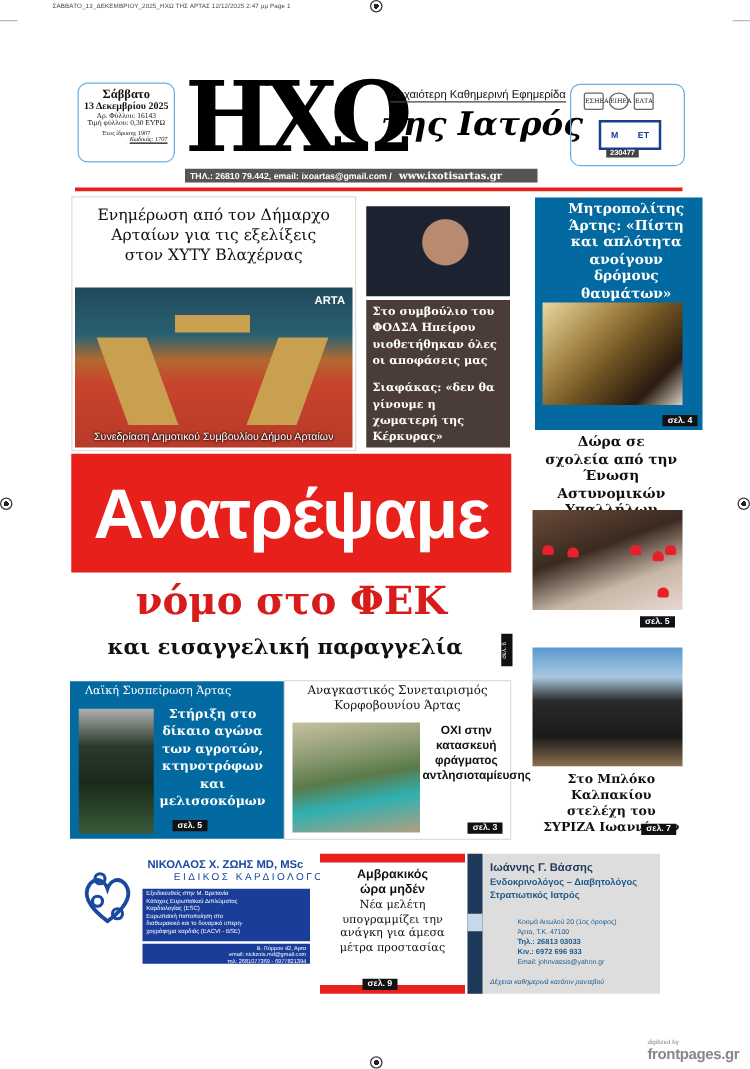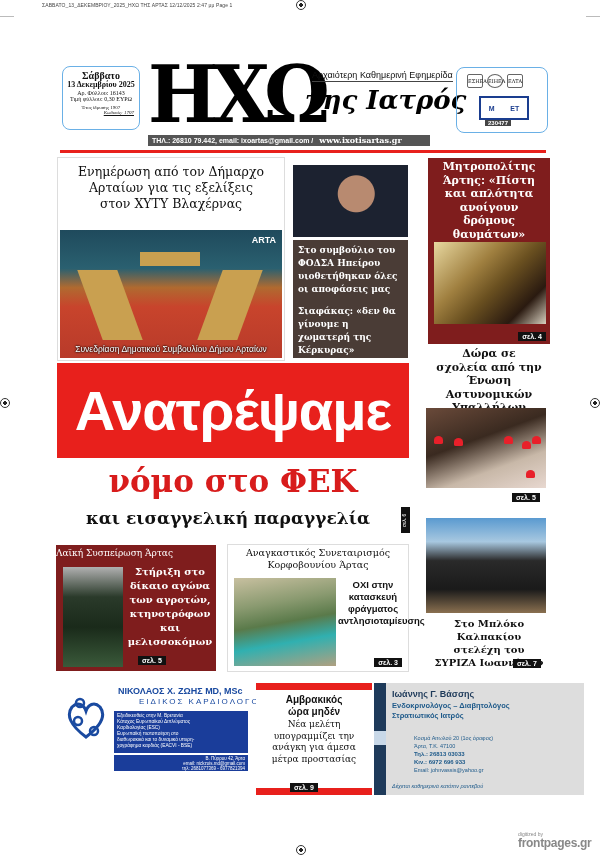--- a/index.html
+++ b/index.html
@@ -33,21 +33,21 @@
   .photo{position:absolute;overflow:hidden;}
   .story1 .photo{left:2px;top:72px;width:222px;height:128px;background:linear-gradient(180deg,#1f4a5c 0%,#2a6070 30%,#b06a30 45%,#c8442c 60%,#b83a2a 100%);}
   .story1 .caption{position:absolute;left:0;bottom:4px;width:100%;text-align:center;color:#fff;font-family:"Liberation Sans",sans-serif;font-size:8.5px;text-shadow:0 0 2px #000,0 0 2px #000;}
   .story1 .artalogo{position:absolute;right:6px;top:6px;color:#fff;font-family:"Liberation Sans",sans-serif;font-weight:bold;font-size:9px;line-height:8px;}
   .story1 .desk{position:absolute;background:#c9a050;}
   
   .story2{left:290px;top:165px;width:118px;height:192px;}
   .story2 .photo{left:3px;top:0;width:115px;height:72px;background:radial-gradient(circle at 55% 40%,#b88a70 0 18px,#1c2230 19px 100%);}
   .story2 .body{position:absolute;left:3px;top:75px;width:115px;height:118px;background:#4a3c36;color:#fff;font-family:"DejaVu Serif",serif;font-weight:bold;font-size:9px;line-height:13px;padding:4px 5px;box-sizing:border-box;}
   .story2 .body p{margin:0 0 9px 0;}
-  .greenbox{position:absolute;background:#7f1d1d;}
+  .greenbox{position:absolute;background:#0369a1;padding-left:12px;}
   .r1{left:428px;top:158px;width:122px;height:186px;}
   .r1 .head{color:#fff;text-align:center;font-family:"DejaVu Serif",serif;font-weight:bold;font-size:11px;line-height:13.5px;margin-top:2px;}
   .r1 .photo{left:6px;top:84px;width:112px;height:82px;background:linear-gradient(135deg,#e8d8a0 0%,#a08040 35%,#6a5020 55%,#2a1a10 80%,#d8d0c0 100%);}
   .sel{position:absolute;background:#111;color:#fff;font-family:"Liberation Sans",sans-serif;font-weight:bold;font-size:7px;padding:1px 4px;}
   .r2head{left:428px;top:347px;width:122px;text-align:center;font-family:"DejaVu Serif",serif;font-weight:bold;font-size:11px;line-height:13.5px;}
   .r2photo{left:426px;top:408px;width:120px;height:80px;background:linear-gradient(160deg,#6a4a3a 0%,#3a2a20 40%,#c8b8a8 70%,#e8d8d0 100%);}
   .heart{position:absolute;width:9px;height:8px;background:#e8202a;border-radius:50% 50% 20% 20%;}
   .r3photo{left:426px;top:518px;width:120px;height:95px;background:linear-gradient(180deg,#5a9ad0 0%,#a8c8e0 25%,#2a2a2a 45%,#1a1a1a 75%,#8a7050 100%);}
   .r3head{left:428px;top:617px;width:122px;text-align:center;font-family:"DejaVu Serif",serif;font-weight:bold;font-size:10px;line-height:13px;}
   
@@ -68,21 +68,21 @@
   .ad1{left:58px;top:683px;width:190px;height:86px;background:#fff;}
   .ad1 .logoicon{position:absolute;left:6px;top:14px;width:44px;height:44px;}
   .ad1 .name{position:absolute;left:60px;top:3px;color:#1a4aa0;font-family:"Liberation Sans",sans-serif;font-size:9px;font-weight:bold;white-space:nowrap;}
   .ad1 .spec{position:absolute;left:60px;top:14px;color:#1a4aa0;font-family:"Liberation Sans",sans-serif;font-size:8px;letter-spacing:2px;white-space:nowrap;padding-left:21px;}
   .ad1 .blue{position:absolute;left:56px;top:28px;width:134px;height:42px;background:#1a3d9a;color:#fff;font-family:"Liberation Sans",sans-serif;font-size:4.8px;line-height:6px;padding:2px 3px;box-sizing:border-box;}
   .ad1 .footer{position:absolute;left:56px;top:72px;width:134px;height:16px;background:#1a3d9a;color:#fff;font-family:"Liberation Sans",sans-serif;font-size:4.5px;line-height:5px;text-align:right;padding:1px 3px;box-sizing:border-box;}
   .ad2{left:256px;top:683px;width:116px;height:110px;background:#fff;}
   .ad2 .bar{position:absolute;left:0;width:116px;height:7px;background:#e8201c;}
   .ad2 .t1{position:absolute;top:11px;width:100%;text-align:center;font-family:"Liberation Sans",sans-serif;font-weight:bold;font-size:10px;line-height:12px;}
   .ad2 .t2{position:absolute;top:36px;width:100%;text-align:center;font-family:"DejaVu Serif",serif;font-size:9px;line-height:11.5px;}
-  .ad3{left:374px;top:683px;width:210px;height:112px;background:#ddd;}
+  .ad3{left:374px;top:683px;width:154px;height:112px;background:#ddd;}
   .ad3 .side{position:absolute;left:0;top:0;width:12px;height:112px;background:#1e3a5a;}
   .ad3 .caduc{position:absolute;left:0;top:48px;width:12px;height:14px;background:#c8d8e8;}
   .ad3 .name{position:absolute;left:18px;top:6px;color:#1e3a5a;font-family:"Liberation Sans",sans-serif;font-weight:bold;font-size:9px;}
   .ad3 .sub{position:absolute;left:18px;top:18px;color:#1e5a8a;font-family:"Liberation Sans",sans-serif;font-weight:bold;font-size:7.5px;line-height:10px;}
   .ad3 .info{position:absolute;left:40px;top:51px;color:#1e5a8a;font-family:"Liberation Sans",sans-serif;font-size:5.5px;line-height:8px;}
   .ad3 .info b{font-size:6px;}
   .ad3 .foot{position:absolute;left:18px;top:100px;color:#1e5a8a;font-family:"Liberation Sans",sans-serif;font-size:5.5px;font-style:italic;}
   .watermark{left:518px;top:832px;font-family:"Liberation Sans",sans-serif;color:#888;line-height:1;}
   .watermark .small{font-size:5px;}
   .watermark .big{font-size:12px;font-weight:bold;letter-spacing:-0.3px;}

